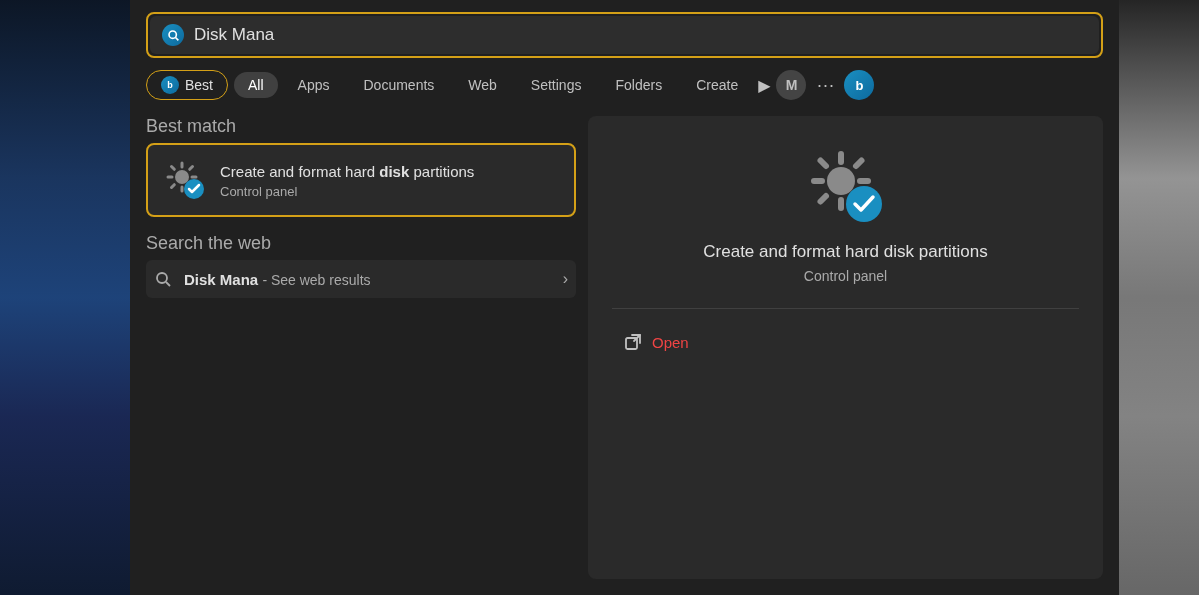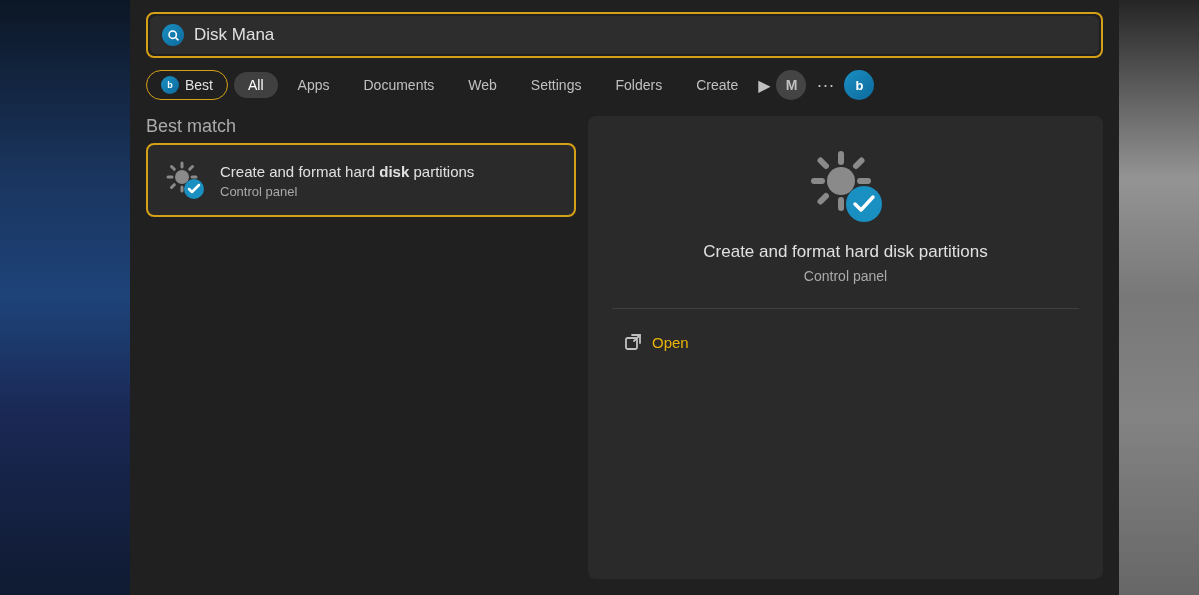--- a/index.html
+++ b/index.html
@@ -337,21 +337,21 @@
       padding: 8px 12px;
       border-radius: 6px;
       cursor: pointer;
       align-self: flex-start;
       background: transparent;
       border: none;
     }
 
     .open-text {
       font-size: 15px;
-      color: #eab308;
+      color: #ef4444;
     }
   </style>
 </head>
 <body>
 
 <div class="left-sidebar"></div>
 
 <div class="search-panel">
 
   <div class="search-box-wrapper">
@@ -432,20 +432,39 @@
 
           <div class="best-match-info">
             <div class="best-match-title">
               Create and format hard <strong>disk</strong> partitions
             </div>
             <div class="best-match-subtitle">Control panel</div>
           </div>
         </div>
       </div>
 
+      <div class="web-search-section">
+        <div class="section-label">Search the web</div>
+
+        <div class="web-search-item">
+
+          <svg class="web-search-icon" viewBox="0 0 18 18" fill="none" stroke="#aaa" stroke-width="1.8">
+            <circle cx="8" cy="8" r="5"></circle>
+            <line x1="12" y1="12" x2="16" y2="16"></line>
+          </svg>
+
+          <span class="web-search-text">
+            <span class="highlight">Disk Mana</span>
+            <span class="web-search-dash"> </span>
+            <span class="web-search-see">- See web results</span>
+          </span>
+
+          <span class="web-search-chevron">›</span>
+        </div>
+      </div>
     </div>
 
     <div class="detail-panel">
 
       <div class="detail-icon-area">
         <svg width="80" height="80" viewBox="0 0 80 80" fill="none">
 
           <circle cx="35" cy="35" r="14" fill="#8a8a8a"></circle>
           <path d="M35 8 L35 16 M35 54 L35 62 M8 35 L16 35 M54 35 L62 35 M14.5 14.5 L20 20 M50 50 L55.5 55.5 M14.5 55.5 L20 50 M50 20 L55.5 14.5" stroke="#8a8a8a" stroke-width="6" stroke-linecap="round"></path>
 

